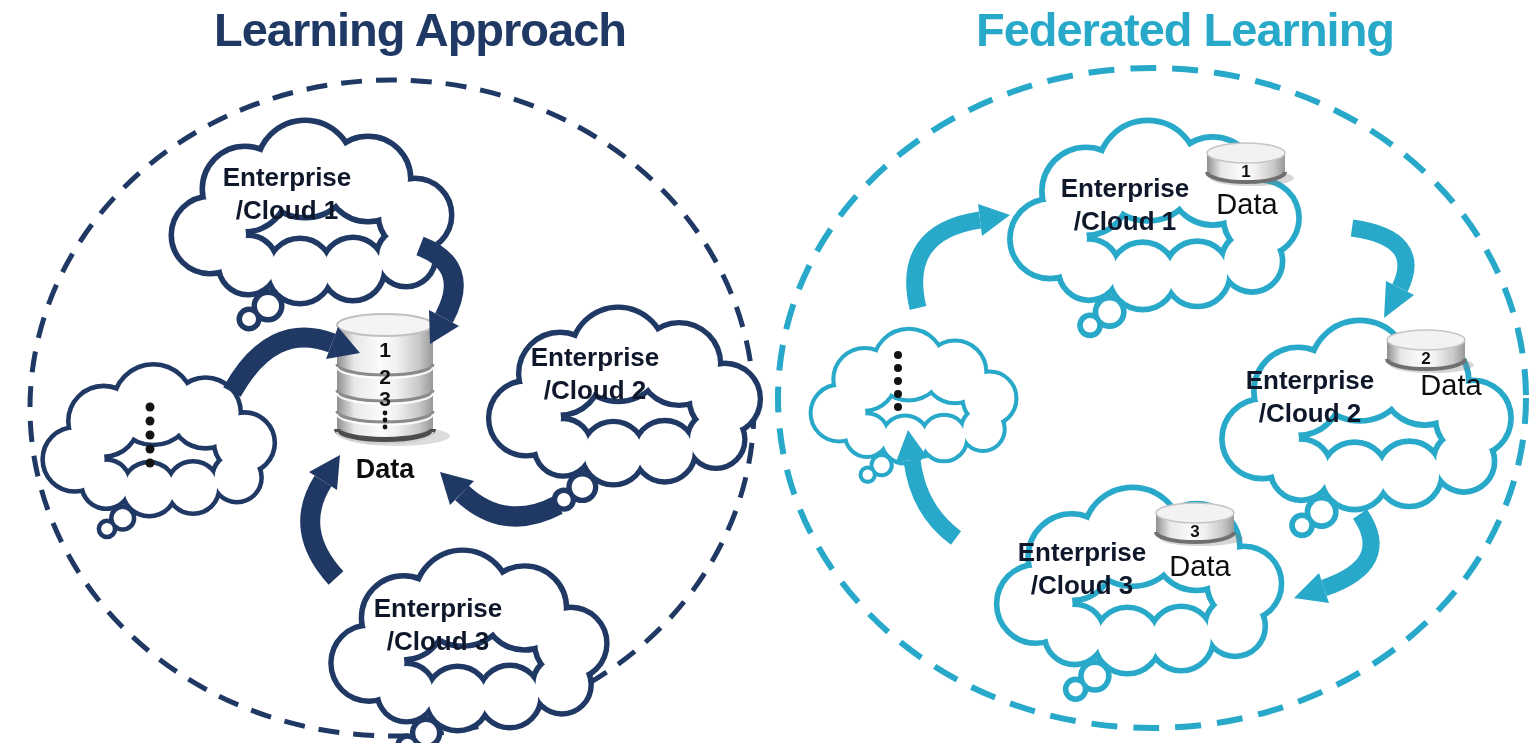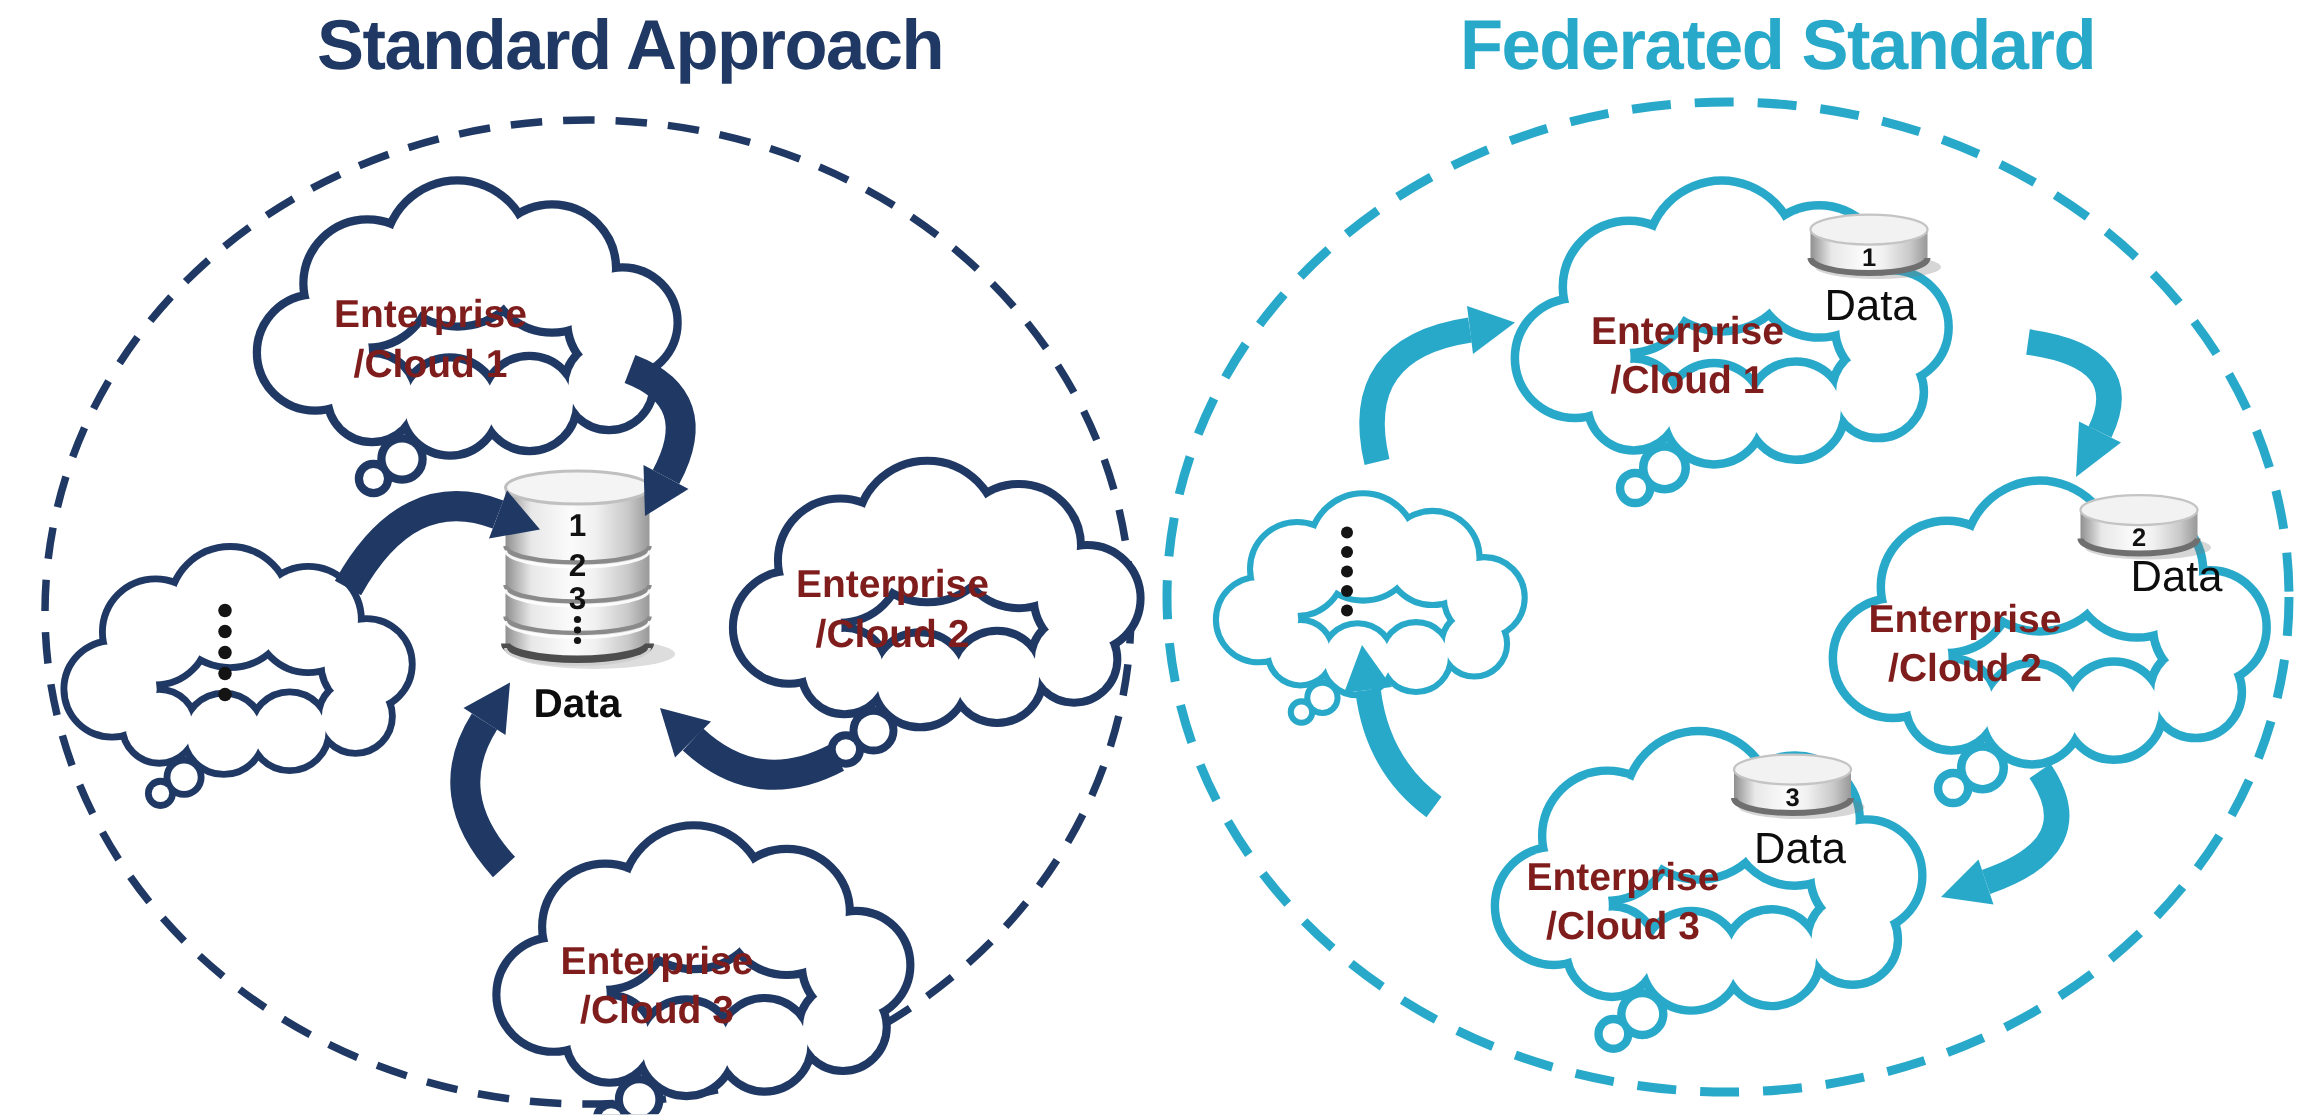--- a/index.html
+++ b/index.html
@@ -4,21 +4,21 @@
 <style>
   html,body{margin:0;padding:0;background:#ffffff;}
   #canvas{position:relative;width:1536px;height:743px;background:#ffffff;overflow:hidden;
           font-family:"Liberation Sans", sans-serif;}
   #scene{position:absolute;left:0;top:0;}
   .cloud .p1{stroke:currentColor;stroke-width:11px;fill:#ffffff;}
   .cloud .p2{fill:#ffffff;stroke:none;}
   .title{position:absolute;width:600px;text-align:center;font-size:47px;font-weight:600;
          letter-spacing:-1px;white-space:nowrap;}
   .cloud-label{position:absolute;width:260px;text-align:center;font-weight:700;
-               font-size:26px;line-height:33px;color:#7f1d1d;margin-top:32px;}
+               font-size:26px;line-height:33px;color:#0f172a;}
   .cloud-label span{display:block;}
   .db-caption{position:absolute;left:277px;top:449px;width:216px;text-align:center;
               font-weight:700;font-size:27px;line-height:40px;color:#0d0d0d;}
   .db-caption span{display:block;}
   .data-label{position:absolute;width:130px;text-align:center;font-size:29px;color:#0d0d0d;}
   .db-num{font:bold 21px "Liberation Sans",sans-serif;fill:#111;}
   .cyl-num{font:600 17px "Liberation Sans",sans-serif;fill:#111;}
 </style>
 </head>
 <body>
@@ -174,22 +174,22 @@
   <g fill="#29A9C9">
     <path d="M1360,514 Q1394,564 1324,588" fill="none" stroke="#29A9C9" stroke-width="17"></path>
     <polygon points="1319,573 1329,603 1294,598"></polygon>
   </g>
   <g fill="#29A9C9">
     <path d="M956,538 Q918,510 912,460" fill="none" stroke="#29A9C9" stroke-width="17"></path>
     <polygon points="928,458 896,462 908,430"></polygon>
   </g>
 </svg>
 
-<div class="title" style="left:120px;top:2px;color:#1F3864;">Standard Approach</div>
-<div class="title" style="left:885px;top:2px;color:#29A9C9;">Federated Standard</div>
+<div class="title" style="left:120px;top:2px;color:#1F3864;">Learning Approach</div>
+<div class="title" style="left:885px;top:2px;color:#29A9C9;">Federated Learning</div>
 
 <div class="cloud-label" style="left:157px;top:161px;">
   <span>Enterprise</span>
   <span>/Cloud 1</span>
 </div>
 <div class="cloud-label" style="left:465px;top:341px;">
   <span>Enterprise</span>
   <span>/Cloud 2</span>
 </div>
 <div class="cloud-label" style="left:308px;top:592px;">

